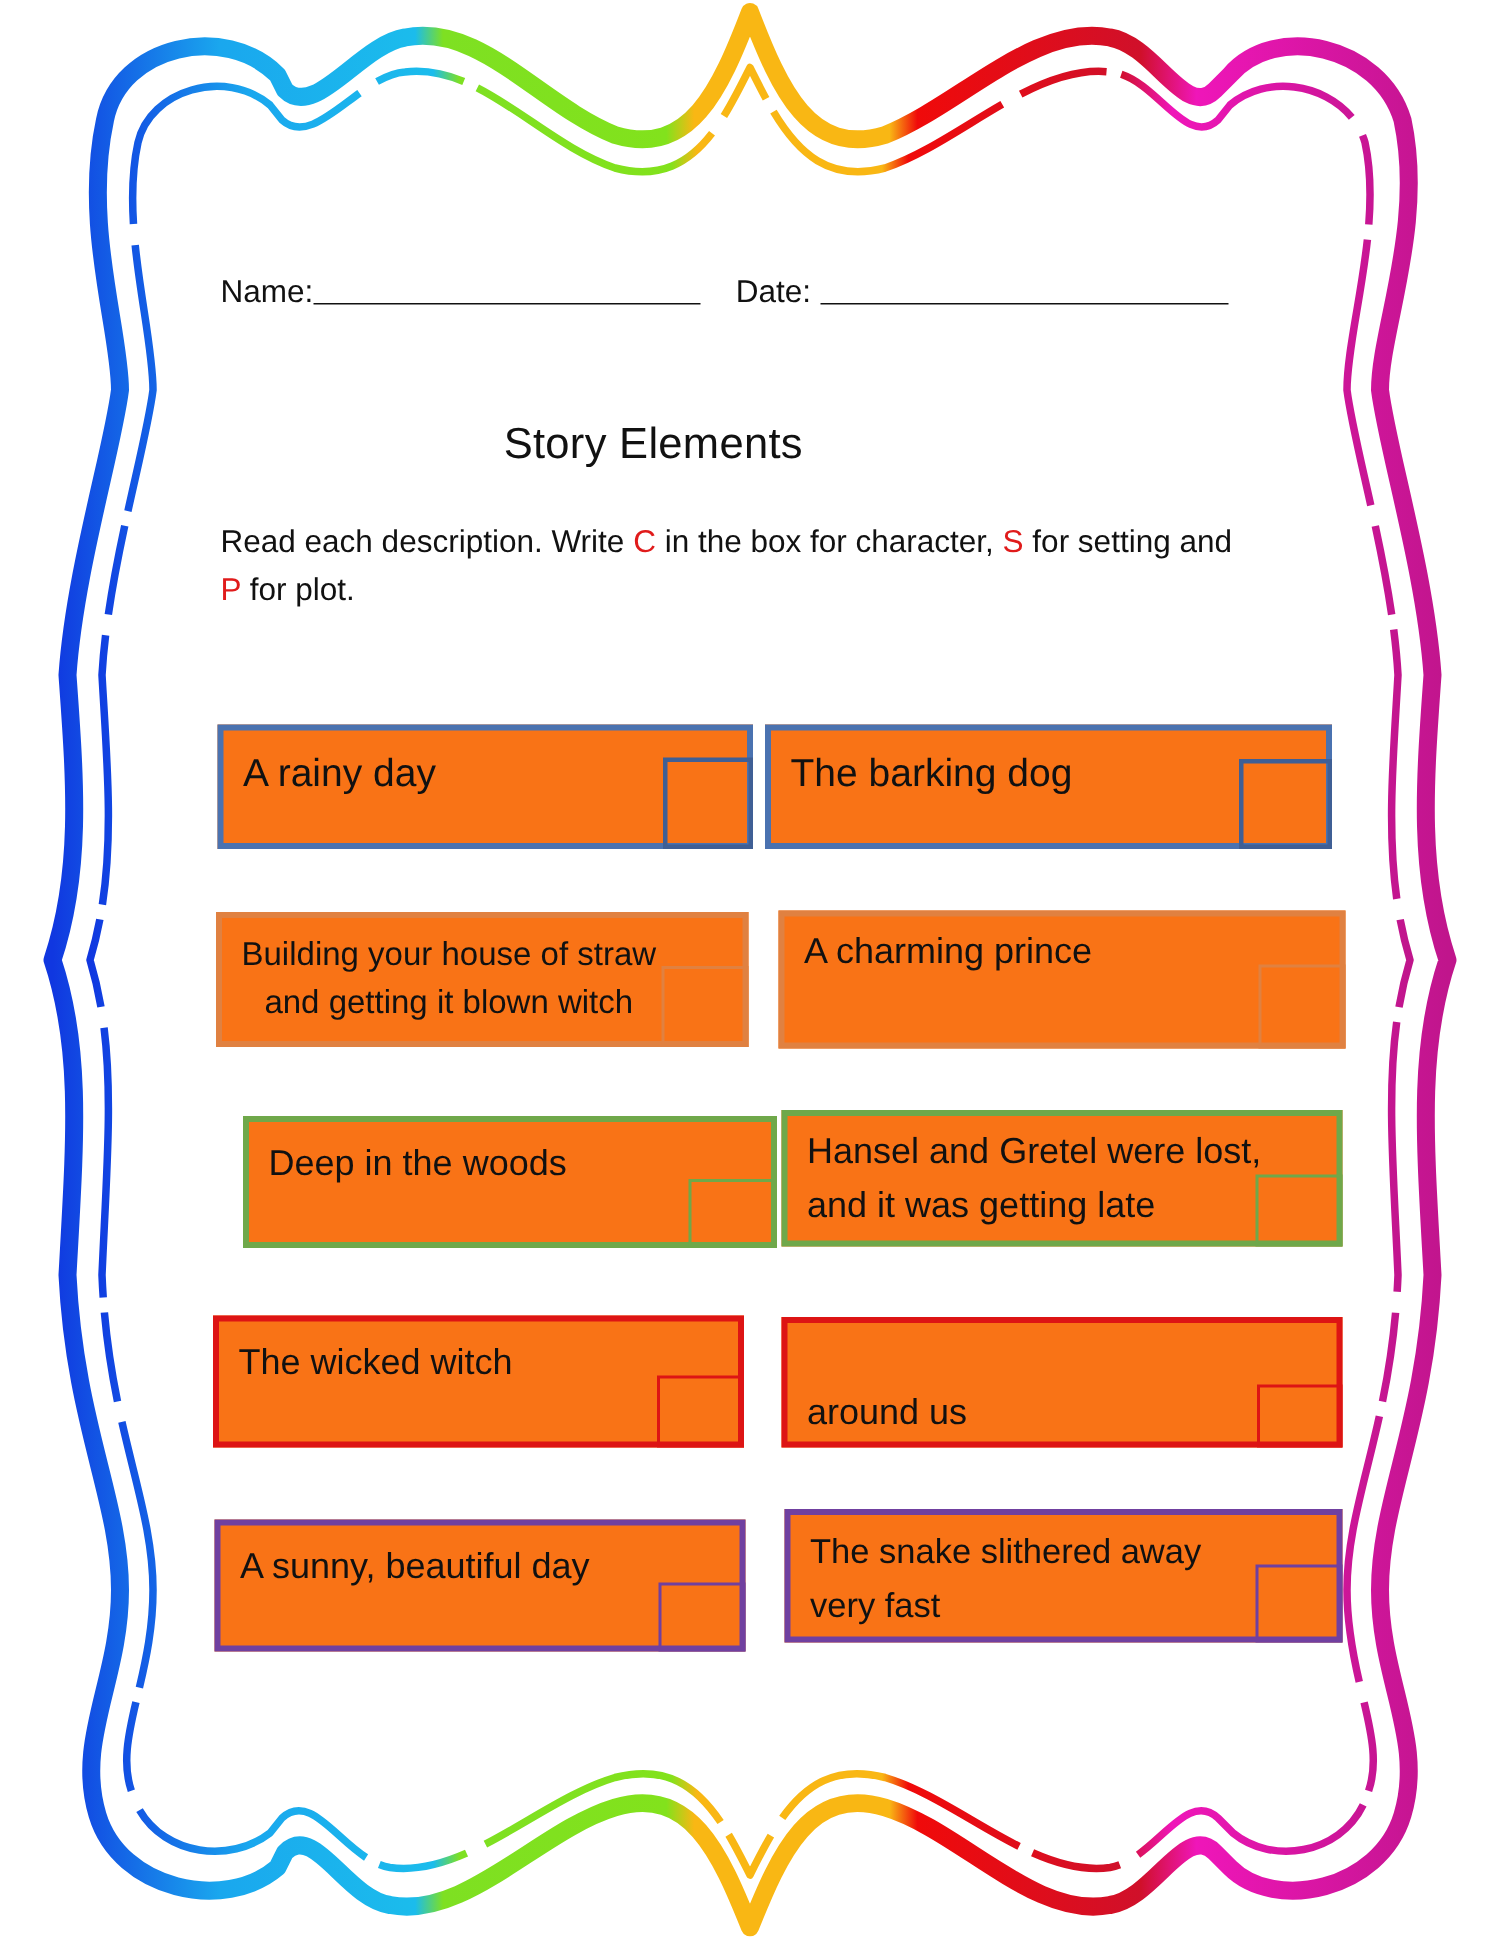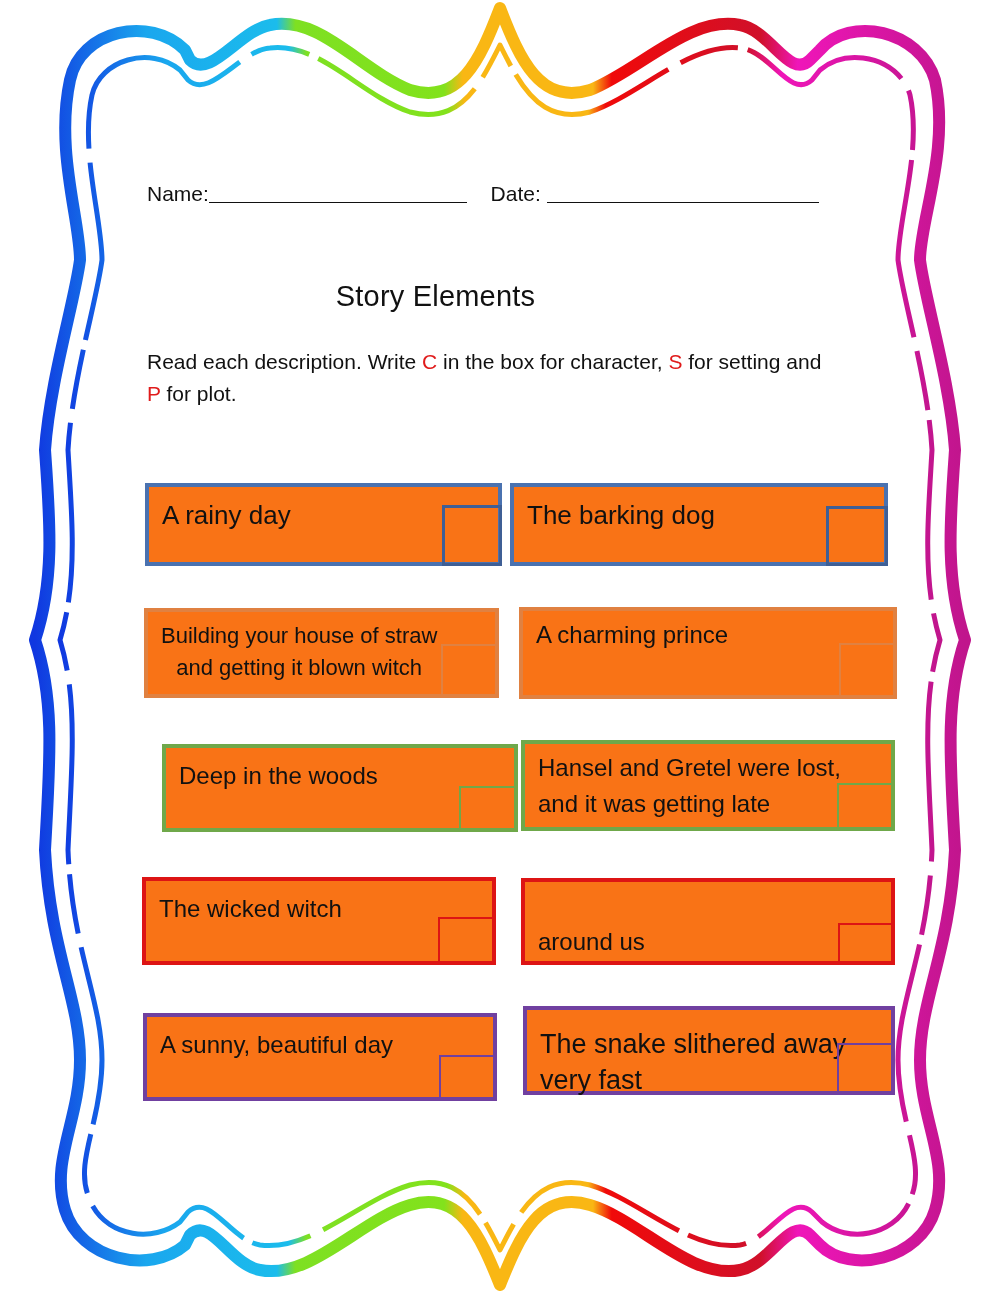--- a/index.html
+++ b/index.html
@@ -86,15 +86,15 @@
 <div class="card" style="left:521px;top:878px;width:374px;height:87px;border-color:#dd1414;">
   <div class="txt" style="font-size:24px;top:6px;"><br><span>around us</span></div>
   <div class="ans" style="width:57px;height:42px;border-color:#dd1414;"></div>
 </div>
 
 <div class="card" style="left:143px;top:1013px;width:354px;height:88px;border-color:#7040a0;">
   <div class="txt" style="font-size:24px;">A sunny, beautiful day</div>
   <div class="ans" style="width:58px;height:46px;border-color:#7040a0;"></div>
 </div>
 <div class="card" style="left:523px;top:1006px;width:372px;height:89px;border-color:#7040a0;">
-  <div class="txt" style="font-size:27px;top:6px;margin-top:10px;"><span>The snake slithered away</span><br><span>very fast</span></div>
+  <div class="txt" style="font-size:23px;top:6px;"><span>The snake slithered away</span><br><span>very fast</span></div>
   <div class="ans" style="width:58px;height:52px;border-color:#7040a0;"></div>
 </div>
 
 </body></html>

